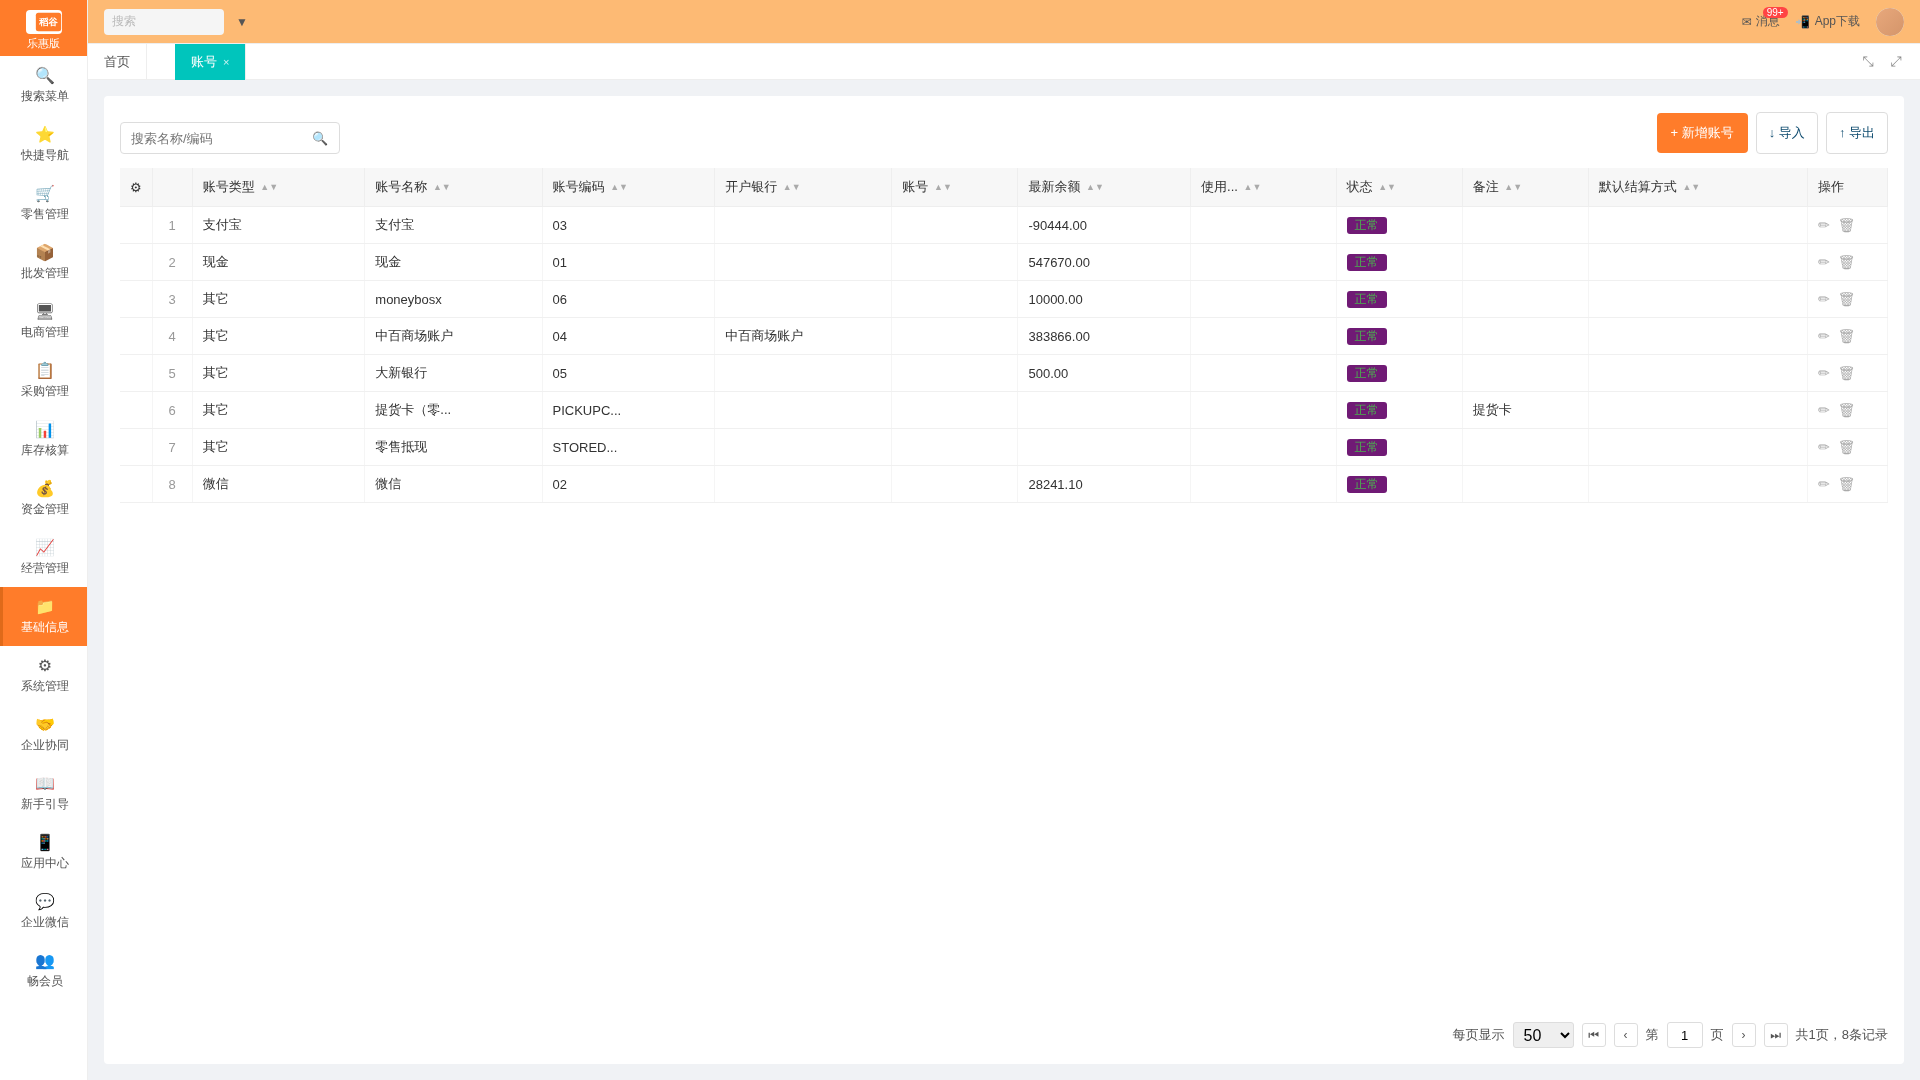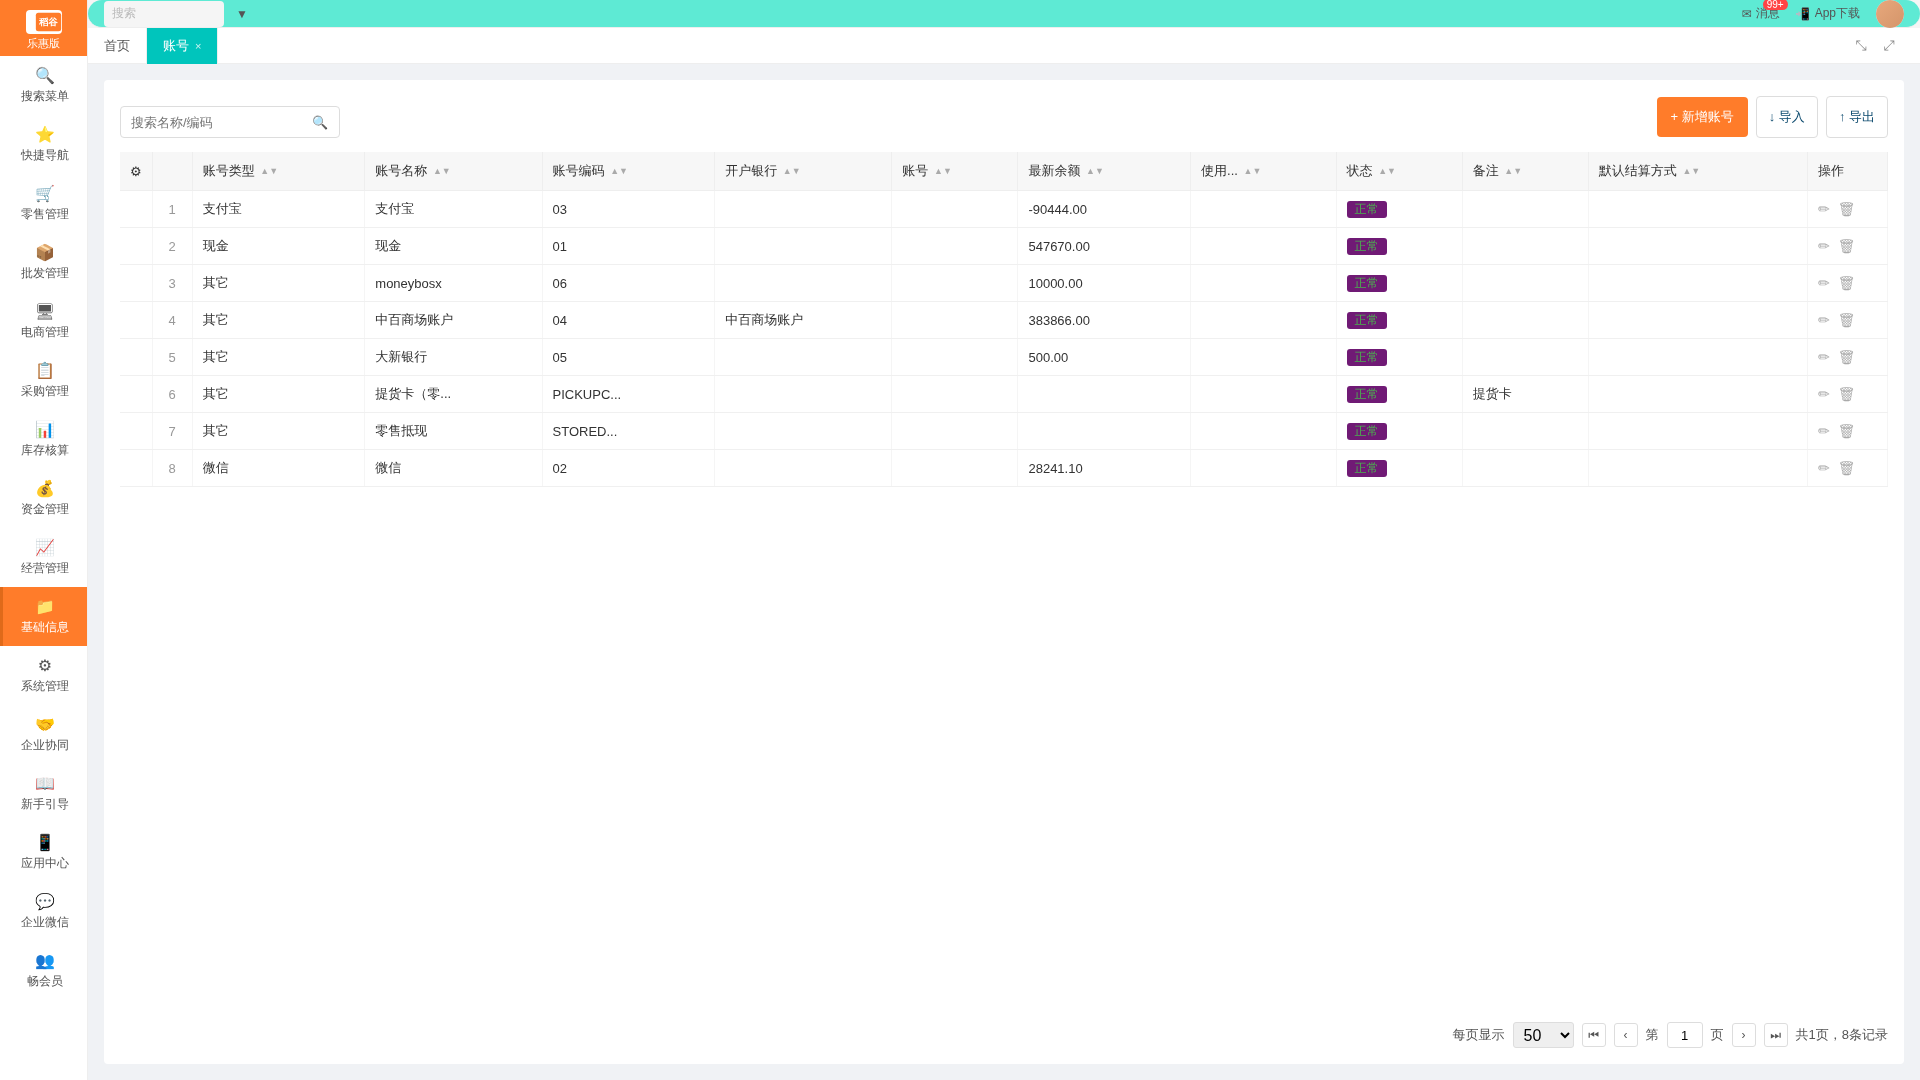--- a/index.html
+++ b/index.html
@@ -71,29 +71,28 @@
     .main-content {
       flex: 1;
       display: flex;
       flex-direction: column;
       height: 100%;
       overflow: hidden;
     }
 
     
     .top-header {
-      height: 28px;
-      background: #5eead4;
+      height: 44px;
+      background: #fdba74;
       border-bottom: 1px solid #eee;
       display: flex;
       align-items: center;
       justify-content: space-between;
       padding: 0 16px;
       flex-shrink: 0;
-      border-radius: 20px;
     }
     .header-left {
       display: flex;
       align-items: center;
       gap: 12px;
     }
     .header-search {
       display: flex;
       align-items: center;
       background: #f5f5f5;
@@ -154,22 +153,23 @@
       overflow: hidden;
     }
 
     
     .tab-bar {
       height: 36px;
       background: #fff;
       border-bottom: 1px solid #eee;
       display: flex;
       align-items: center;
-      padding: 0 11px 0 0;
+      padding: 0 4px 0 0;
       flex-shrink: 0;
+      gap: 28px;
     }
     .tab {
       height: 36px;
       display: flex;
       align-items: center;
       padding: 0 16px;
       font-size: 13px;
       cursor: pointer;
       color: #555;
       border-right: 1px solid #eee;

